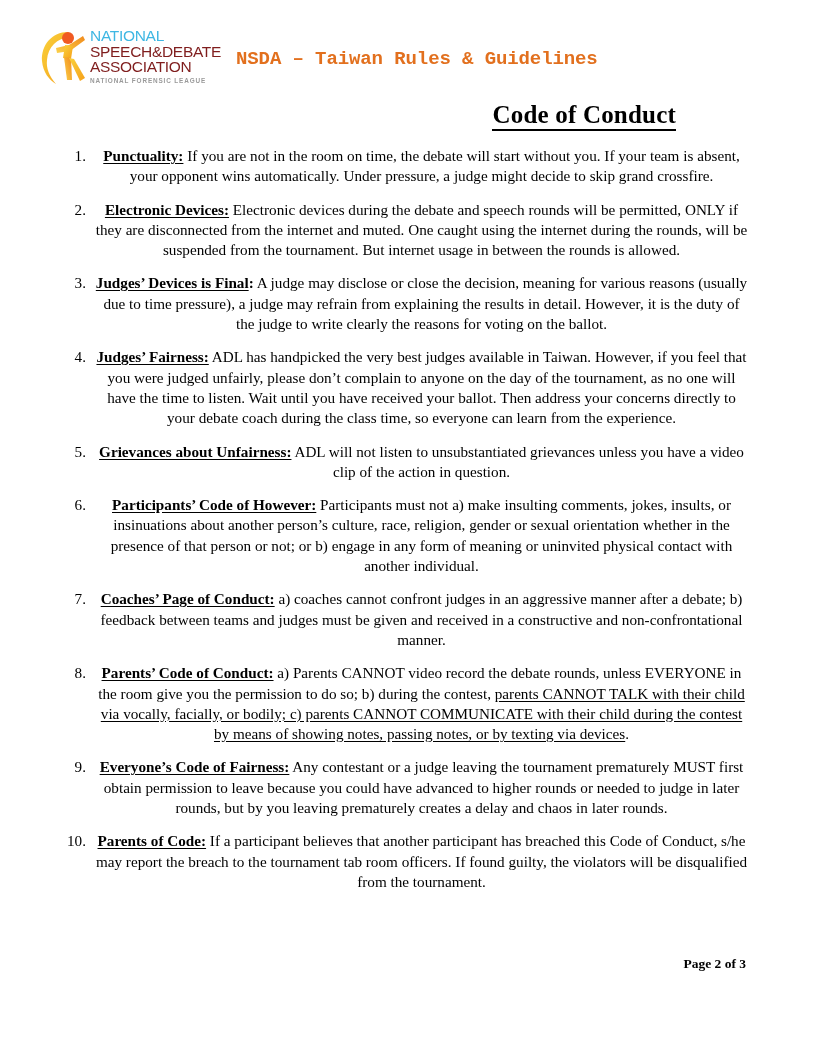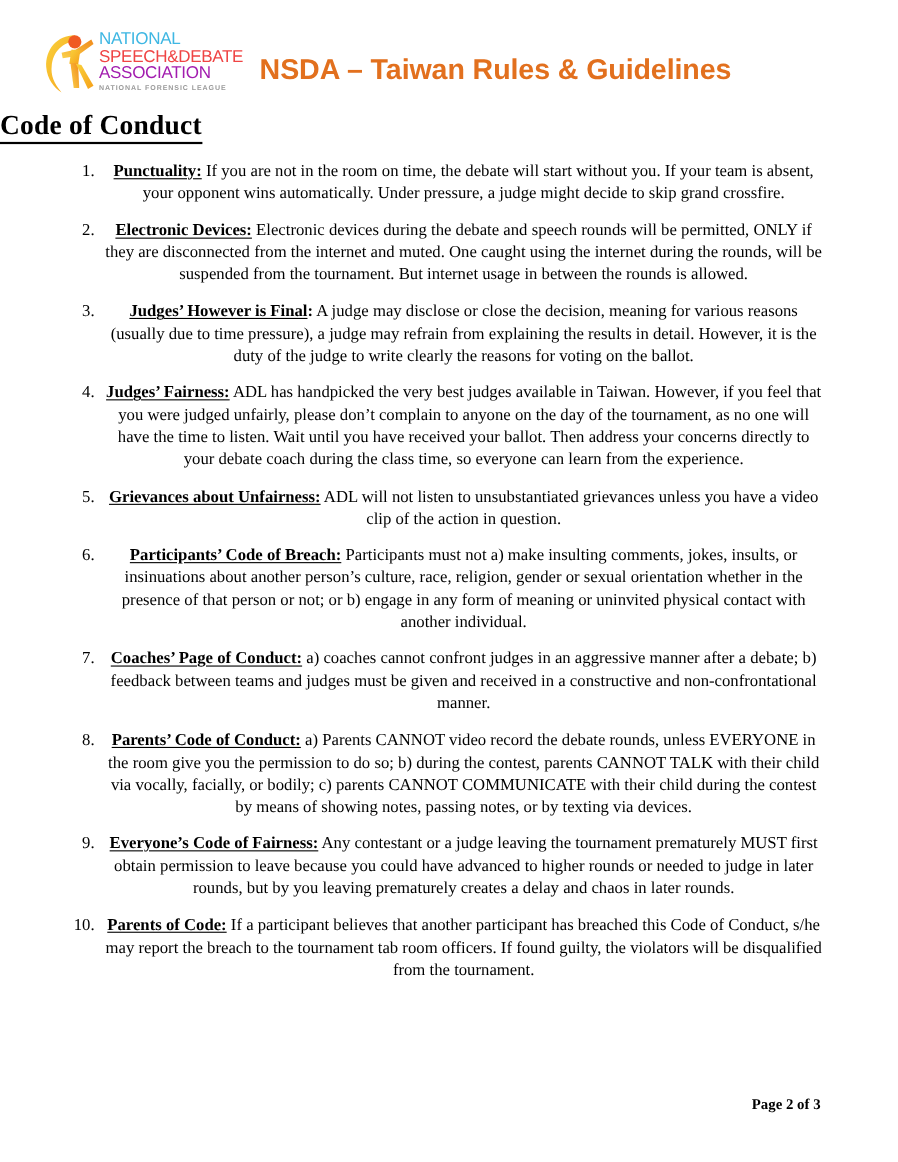--- a/index.html
+++ b/index.html
@@ -53,50 +53,50 @@
     width: 124px;
   }
   .logo-line {
     font-family: "Liberation Sans", "DejaVu Sans", sans-serif;
     font-weight: 400;
     letter-spacing: -0.3px;
     line-height: 15.5px;
     font-size: 15.5px;
   }
   .logo-l1 { color: #3FB7E3; }
-  .logo-l2 { color: #ef4444; text-align: right; }
-  .logo-l3 { color: #a21caf; }
+  .logo-l2 { color: #7f1d1d; text-align: right; }
+  .logo-l3 { color: #7f1d1d; }
   .logo-sub {
     font-family: "Liberation Sans", "DejaVu Sans", sans-serif;
     font-size: 6.4px;
     letter-spacing: 0.85px;
     color: #9a9a9a;
     font-weight: 700;
     margin-top: 2px;
   }
 
   .doc-banner {
     position: absolute;
     left: 236px;
     top: 22px;
-    font-family: Liberation Sans, sans-serif;
-    font-weight: bold;
-    font-size: 26px;
+    font-family: Liberation Mono, monospace;
+    font-weight: bold;
+    font-size: 19px;
     letter-spacing: -0.1px;
     color: #E2701E;
     white-space: nowrap;
   }
 
   
   .doc-title {
     position: absolute;
     top: 101px;
     left: 0;
     width: 676px;
-    text-align: left;
+    text-align: right;
     font-size: 25px;
     font-weight: bold;
     letter-spacing: 0.2px;
   }
   .doc-title span {
     border-bottom: 2px solid #000;
     padding-bottom: 1px;
   }
 
   
@@ -128,28 +128,29 @@
 
   .hd {
     font-weight: bold;
     text-decoration: underline;
     text-underline-offset: 2px;
   }
   .hd-nc {
     font-weight: bold;
   }
   .ul {
+    text-decoration: underline;
     text-underline-offset: 2px;
   }
 
   
   .footer {
     position: absolute;
     left: 0;
-    top: 996px;
+    top: 956px;
     width: 816px;
     text-align: right;
     padding-right: 70px;
     box-sizing: border-box;
     font-size: 13.5px;
     font-weight: bold;
   }
 </style>
 </head>
 <body>
@@ -206,36 +207,36 @@
       <div class="body"><span class="hd">Punctuality:</span><span> If you are not in the room on time, the debate will start without you. If your team is absent, your opponent wins automatically. Under pressure, a judge might decide to skip grand crossfire.</span></div>
     </div>
 
     <div class="item">
       <div class="num">2.</div>
       <div class="body"><span class="hd">Electronic Devices:</span><span> Electronic devices during the debate and speech rounds will be permitted, ONLY if they are disconnected from the internet and muted. One caught using the internet during the rounds, will be suspended from the tournament. But internet usage in between the rounds is allowed.</span></div>
     </div>
 
     <div class="item">
       <div class="num">3.</div>
-      <div class="body"><span class="hd">Judges’ However is Final</span><span class="hd-nc">:</span><span> A judge may disclose or close the decision, meaning for various reasons (usually due to time pressure), a judge may refrain from explaining the results in detail. However, it is the duty of the judge to write clearly the reasons for voting on the ballot.</span></div>
+      <div class="body"><span class="hd">Judges’ Devices is Final</span><span class="hd-nc">:</span><span> A judge may disclose or close the decision, meaning for various reasons (usually due to time pressure), a judge may refrain from explaining the results in detail. However, it is the duty of the judge to write clearly the reasons for voting on the ballot.</span></div>
     </div>
 
     <div class="item">
       <div class="num">4.</div>
       <div class="body"><span class="hd">Judges’ Fairness:</span><span> ADL has handpicked the very best judges available in Taiwan. However, if you feel that you were judged unfairly, please don’t complain to anyone on the day of the tournament, as no one will have the time to listen. Wait until you have received your ballot. Then address your concerns directly to your debate coach during the class time, so everyone can learn from the experience.</span></div>
     </div>
 
     <div class="item">
       <div class="num">5.</div>
       <div class="body"><span class="hd">Grievances about Unfairness:</span><span> ADL will not listen to unsubstantiated grievances unless you have a video clip of the action in question.</span></div>
     </div>
 
     <div class="item">
       <div class="num">6.</div>
-      <div class="body"><span class="hd">Participants’ Code of Breach:</span><span> Participants must not a) make insulting comments, jokes, insults, or insinuations about another person’s culture, race, religion, gender or sexual orientation whether in the presence of that person or not; or b) engage in any form of meaning or uninvited physical contact with another individual.</span></div>
+      <div class="body"><span class="hd">Participants’ Code of However:</span><span> Participants must not a) make insulting comments, jokes, insults, or insinuations about another person’s culture, race, religion, gender or sexual orientation whether in the presence of that person or not; or b) engage in any form of meaning or uninvited physical contact with another individual.</span></div>
     </div>
 
     <div class="item">
       <div class="num">7.</div>
       <div class="body"><span class="hd">Coaches’ Page of Conduct:</span><span> a) coaches cannot confront judges in an aggressive manner after a debate; b) feedback between teams and judges must be given and received in a constructive and non-confrontational manner.</span></div>
     </div>
 
     <div class="item">
       <div class="num">8.</div>
       <div class="body"><span class="hd">Parents’ Code of Conduct:</span><span> a) Parents CANNOT video record the debate rounds, unless EVERYONE in the room give you the permission to do so; b) during the contest, </span><span class="ul">parents CANNOT TALK with their child via vocally, facially, or bodily; c) parents CANNOT COMMUNICATE with their child during the contest by means of showing notes, passing notes, or by texting via devices</span><span>.</span></div>

